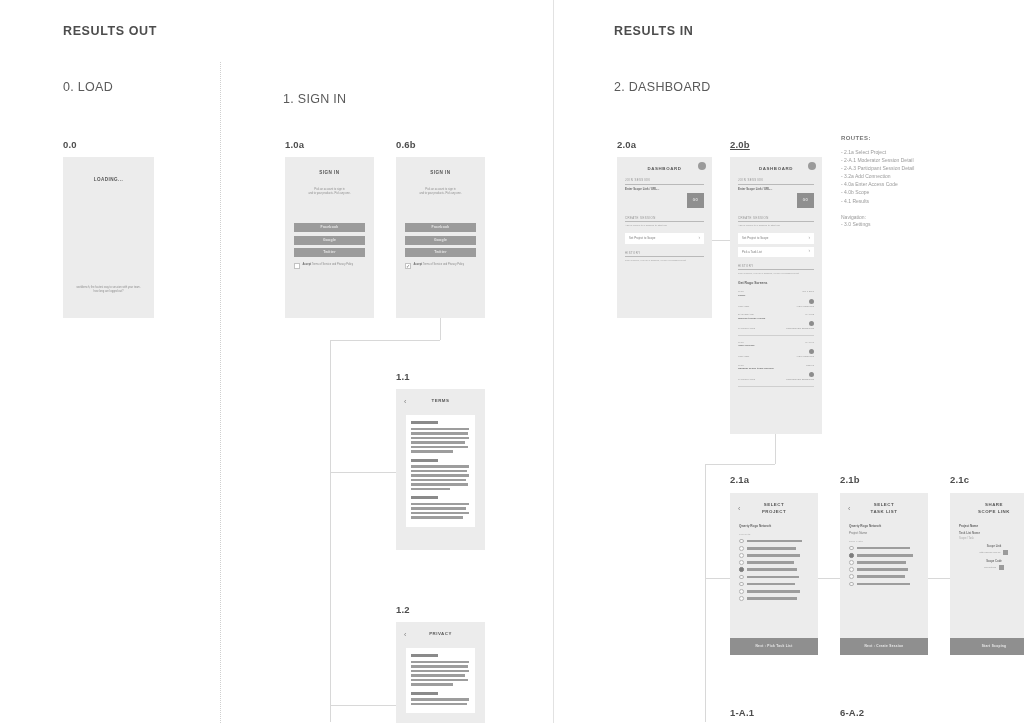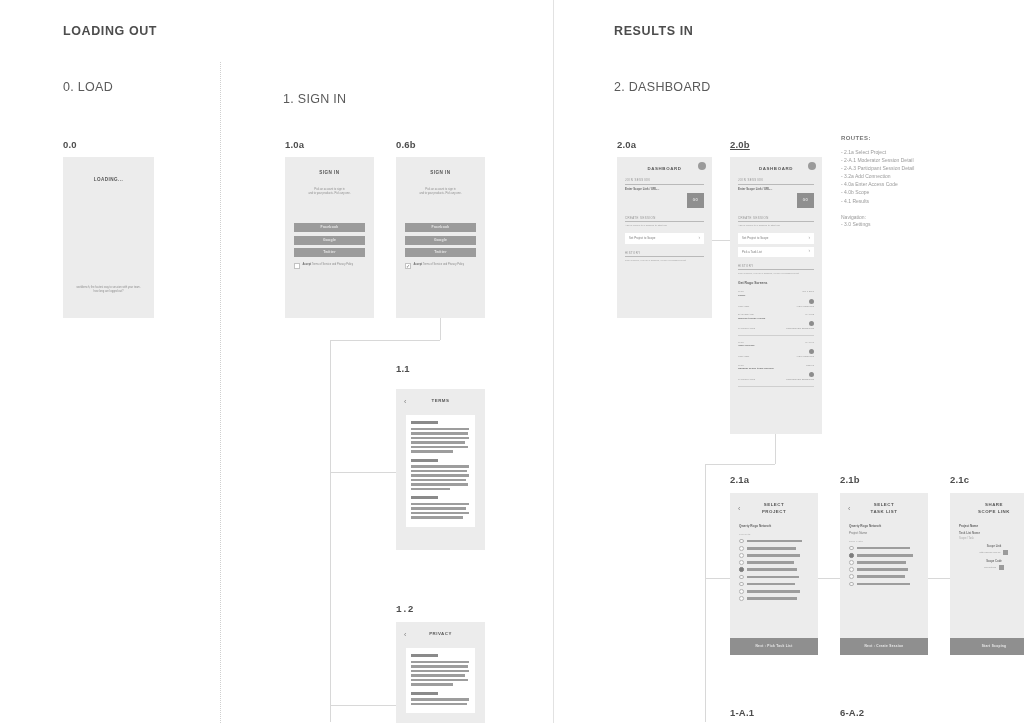--- a/index.html
+++ b/index.html
@@ -197,21 +197,21 @@
   .routes .nav-head { margin-top: 9px; font-size: 5px; color: #9a9a9a; }
 </style>
 </head>
 <body>
 
 <div id="canvas">
 
   <div class="v-dotted" style="left:220px; top:62px; height:661px;"></div>
   <div class="v-solid" style="left:553px; top:0px;  height:723px;"></div>
 
-  <div class="section-title" style="left:63px; top:24px;">LOADING OUT</div>
+  <div class="section-title" style="left:63px; top:24px;">RESULTS OUT</div>
   <div class="section-title" style="left:614px; top:24px;">RESULTS IN</div>
 
   <div class="flow-title" style="left:63px;  top:80px;">0. LOAD</div>
   <div class="flow-title" style="left:283px; top:92px;">1. SIGN IN</div>
   <div class="flow-title" style="left:614px; top:80px;">2. DASHBOARD</div>
 
   <div class="conn-v" style="left:440px; top:318px; height:22px;"></div>
   <div class="conn-h" style="left:330px; top:340px; width:110px;"></div>
   <div class="conn-v" style="left:330px; top:340px; height:382px;"></div>
   <div class="conn-h" style="left:330px; top:472px; width:68px;"></div>
@@ -265,21 +265,21 @@
     </div>
     <div class="chk-row">
       <div class="chk-box">✓</div>
       <div class="chk-txt">
         <b>Accept</b>
         <span>Terms of Service and Privacy Policy</span>
       </div>
     </div>
   </div>
 
-  <div class="screen-id" style="left:396px; top:363px;">1.1</div>
+  <div class="screen-id" style="left:396px; top:371px;">1.1</div>
   <div class="phone" style="left:396px; top:389px; width:89px; height:161px;">
     <div class="ph-head">
       <div class="back-chev">‹</div>
       <div class="ph-head-title">TERMS</div>
     </div>
     <div class="doc-sheet">
       <div class="bar h" style="width:46%"></div>
       <div class="bar" style="width:98%"></div>
         <div class="bar" style="width:96%"></div>
       <div class="bar" style="width:99%"></div>
@@ -294,21 +294,21 @@
       <div class="bar" style="width:97%"></div>
         <div class="bar gap" style="width:66%"></div>
       <div class="bar h" style="width:46%"></div>
       <div class="bar" style="width:98%"></div>
         <div class="bar" style="width:94%"></div>
       <div class="bar" style="width:99%"></div>
         <div class="bar" style="width:88%"></div>
     </div>
   </div>
 
-  <div class="screen-id" style="left:396px; top:604px;font-family:Liberation Mono, monospace;">1.2</div>
+  <div class="screen-id" style="left:396px; top:604px;">1.2</div>
   <div class="phone" style="left:396px; top:622px; width:89px; height:101px;">
     <div class="ph-head">
       <div class="back-chev">‹</div>
       <div class="ph-head-title">PRIVACY</div>
     </div>
     <div class="doc-sheet">
       <div class="bar h" style="width:46%"></div>
       <div class="bar" style="width:98%"></div>
         <div class="bar" style="width:96%"></div>
       <div class="bar" style="width:99%"></div>

